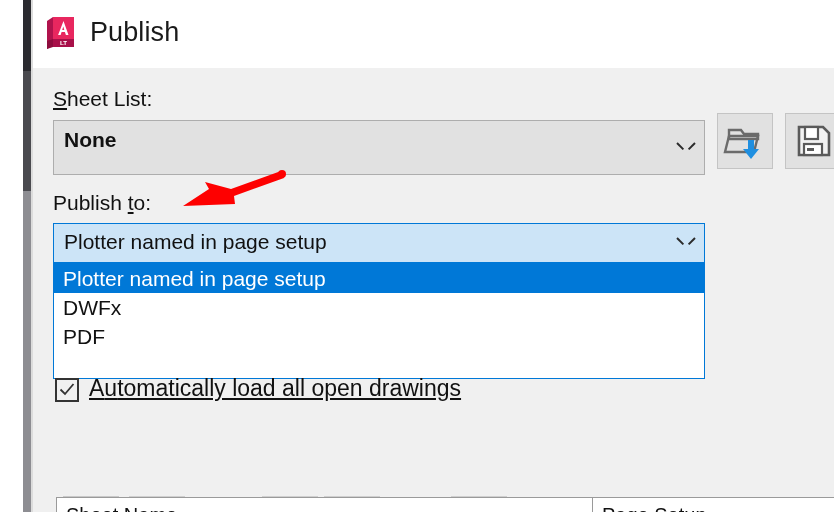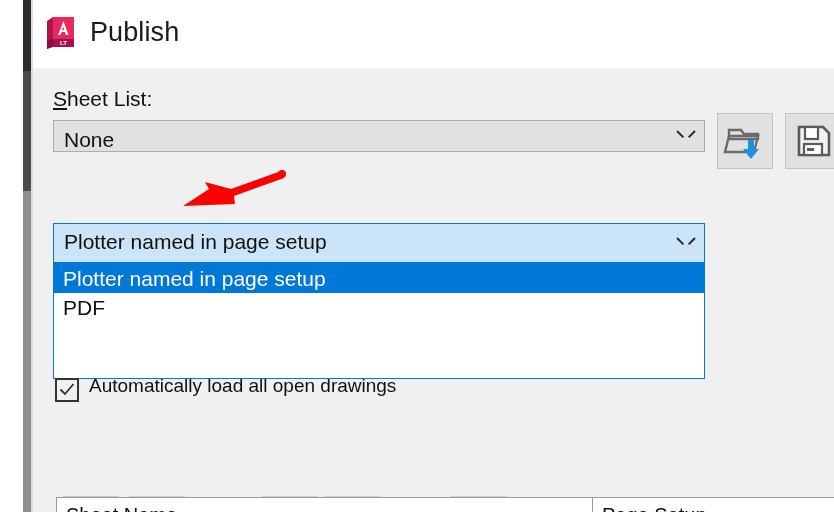--- a/index.html
+++ b/index.html
@@ -87,24 +87,25 @@
     white-space: nowrap;
   }
   .lbl .acc { text-decoration: underline; }
 
   
   .lbl-sheetlist { left: 20px; top: 19px; }
 
   .combo-sheetlist {
     position: absolute;
     left: 20px; top: 52px;
-    width: 652px; height: 32px;
+    width: 652px; height: 55px;
     background: #e1e1e1;
     border: 1px solid #adadad;
     box-sizing: border-box;
+    font-weight: bold;
   }
   .combo-sheetlist .combo-val {
     position: absolute;
     left: 10px; top: 7px;
     font-size: 21px;
     color: #111;
     white-space: nowrap;
   }
   .chev {
     position: absolute;
@@ -208,23 +209,24 @@
     left: 0; top: 3px;
     width: 24px; height: 24px;
     border: 2px solid #333;
     background: #f0f0f0;
     box-sizing: border-box;
   }
   .cb-box svg { position: absolute; left: 2px; top: 2px; }
   .cb-label {
     position: absolute;
     left: 34px; top: 0;
-    font-size: 19px;
-    color: #111;
-    white-space: nowrap;
+    font-size: 23px;
+    color: #111;
+    white-space: nowrap;
+    text-decoration: underline;
   }
 
   
   .tb-btn {
     position: absolute;
     top: 428px;
     width: 56px; height: 56px;
     box-sizing: border-box;
   }
   .tb-btn.enabled {
@@ -329,28 +331,30 @@
         <path d="M13 13 h24 l6 6 v22 h-30 z" fill="#f2f2f2" stroke="#5a5a5a" stroke-width="2.6"></path>
         <rect x="19" y="13" width="13" height="12" fill="#ffffff" stroke="#5a5a5a" stroke-width="2.2"></rect>
         <rect x="18" y="30" width="18" height="11" fill="#ffffff" stroke="#5a5a5a" stroke-width="2.2"></rect>
         <rect x="21" y="34" width="7" height="3" fill="#5a5a5a"></rect>
       </svg>
     </div>
 
     <div class="group-right"></div>
     <div class="group-right-legend">P</div>
 
+    <div class="lbl lbl-publishto">Publish <span class="acc">t</span>o:</div>
 
     <div class="combo-publish">
       <div class="combo-val">Plotter named in page setup</div>
       <div class="chev"></div>
     </div>
 
     <div class="dropdown">
       <div class="dd-item selected">Plotter named in page setup</div>
+      <div class="dd-item">DWFx</div>
       <div class="dd-item">PDF</div>
     </div>
 
     <div class="cb-row">
       <div class="cb-box">
         <svg class="icon-svg" width="16" height="16" viewBox="0 0 16 16">
           <path d="M1.5 7.5 L6 12 L14.5 2" fill="none" stroke="#333" stroke-width="1.8"></path>
         </svg>
       </div>
       <div class="cb-label">A<span class="acc">u</span>tomatically load all open drawings</div>

